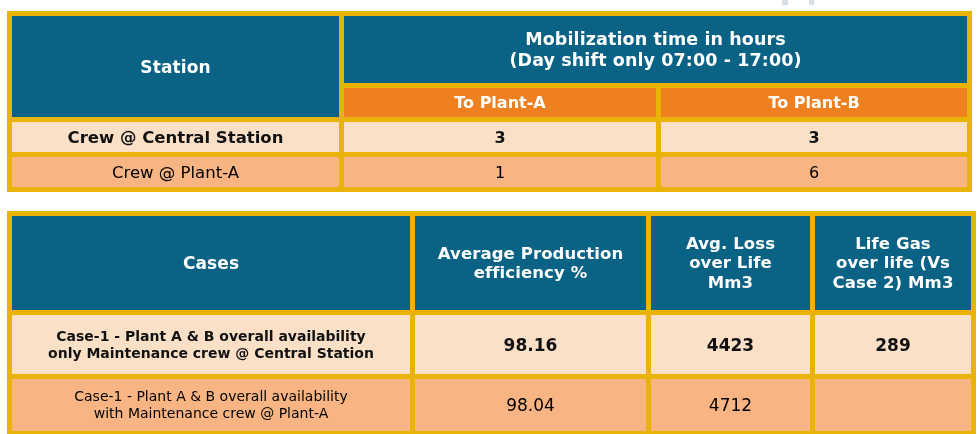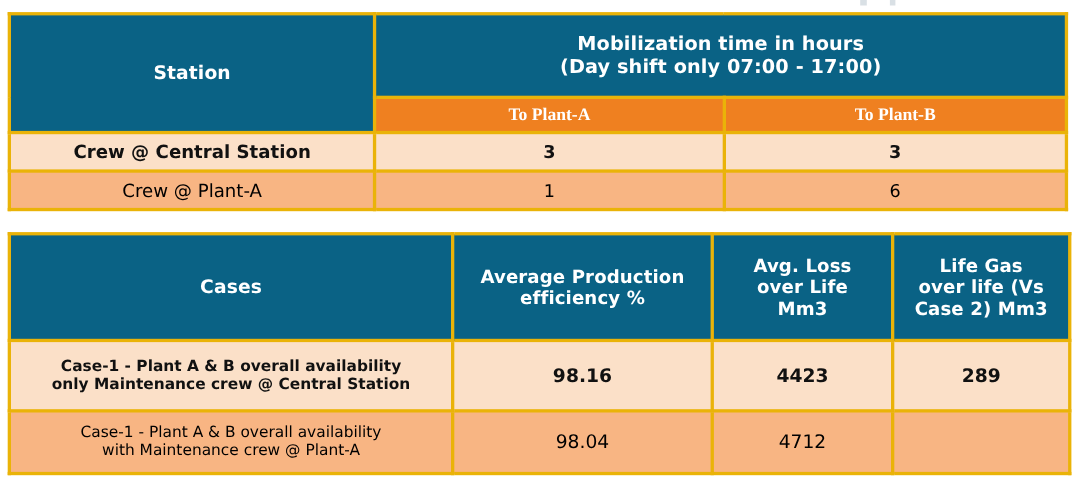--- a/index.html
+++ b/index.html
@@ -24,36 +24,35 @@
 
   
   .tbl {
     position: absolute;
     border-collapse: collapse;
     table-layout: fixed;
     border: 2px solid #231f20;
     background: #ffffff;
   }
   .tbl td {
-    border: 3px solid #eab308;
+    border: 5px solid #eab308;
     padding: 0;
     text-align: center;
     vertical-align: middle;
   }
   .hdr-teal {
     background: #0a6285;
     color: #ffffff;
     font-weight: bold;
     letter-spacing: .1px;
   }
   .hdr-orange {
     background: #ef8020;
     color: #ffffff;
     font-weight: bold;
-    font-family: Liberation Serif, serif;
   }
   .row-light {
     background: #fbe0c8;
     color: #111111;
     font-weight: bold;
   }
   .row-dark {
     background: #f8b583;
     color: #000000;
     font-weight: normal;

